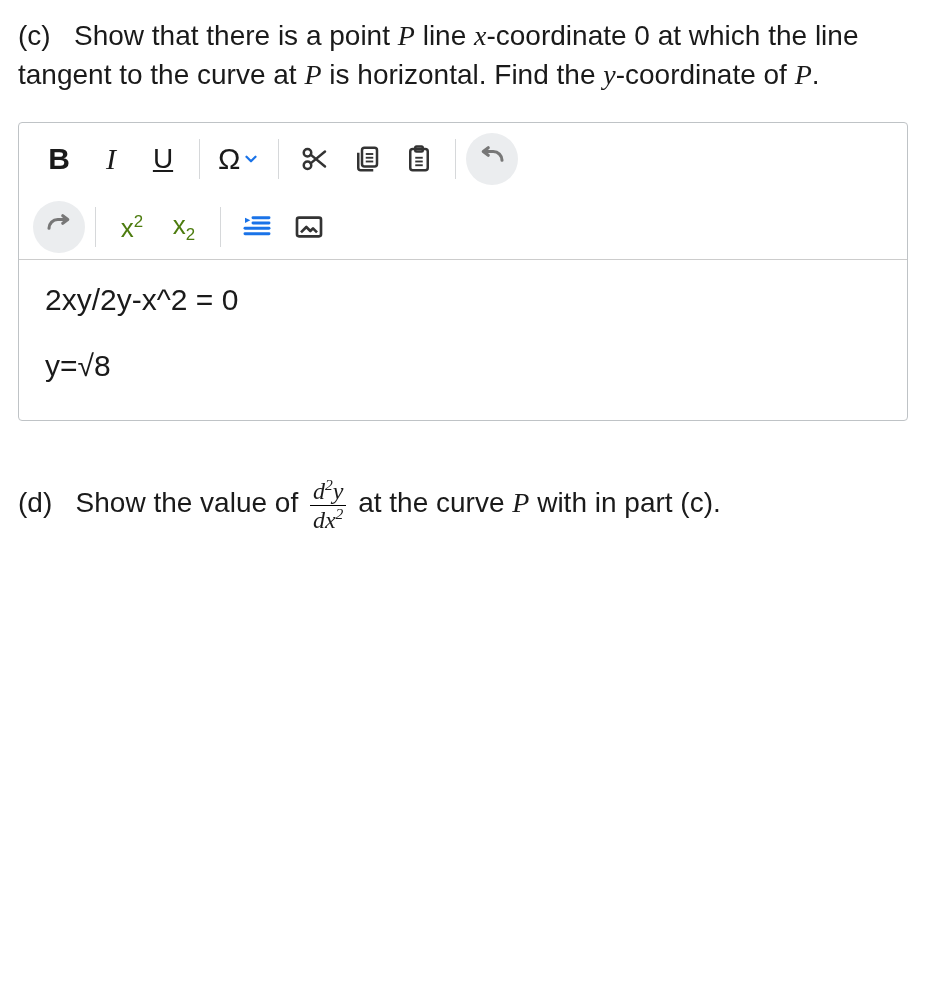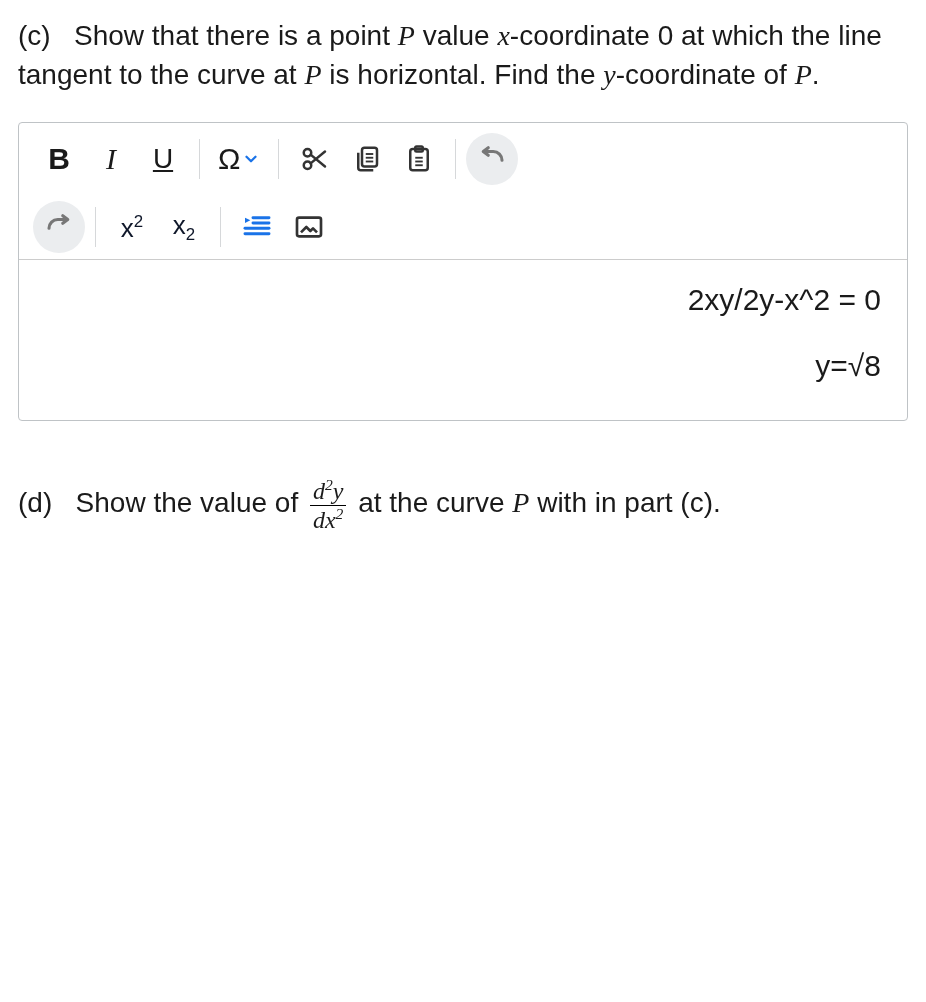--- a/index.html
+++ b/index.html
@@ -53,31 +53,30 @@
     background: #d6d8da;
     margin: 0 10px;
   }
   .row-break {
     flex-basis: 100%;
     height: 0;
   }
   .bold-label { font-weight: bold; font-size: 30px; }
   .italic-label { font-style: italic; font-family: "Times New Roman", serif; font-size: 30px; }
   .underline-label { text-decoration: underline; font-size: 28px; }
-  .blue { color: #0f172a; }
+  .blue { color: #4d7c0f; }
   .omega-combo {
     display: flex;
     align-items: center;
     gap: 2px;
   }
   .editor-content {
     padding: 22px 26px 36px 26px;
     font-size: 30px;
     line-height: 1.2;
-    text-align: right;
   }
   .editor-content p { margin: 0 0 30px 0; }
   .editor-content p:last-child { margin-bottom: 0; }
   .frac {
     display: inline-block;
     vertical-align: middle;
     text-align: right;
     font-family: "Times New Roman", Times, serif;
     font-style: italic;
     font-size: 24px;
@@ -88,21 +87,21 @@
   .frac .den { display: block; padding: 0 3px; }
   sup, sub { font-size: 0.65em; }
 </style>
 </head>
 <body>
 
 <div class="question">
   <span>(c)</span>&nbsp;&nbsp;
   <span>Show that there is a point</span>
   <span class="math-it">P</span>
-  <span>value</span>
+  <span>line</span>
   <span class="math-it">x</span><span>-coordinate 0 at which the line tangent to the curve at</span>
   <span class="math-it">P</span>
   <span>is horizontal. Find the</span>
   <span class="math-it">y</span><span>-coordinate of</span>
   <span class="math-it">P</span><span>.</span>
 </div>
 
 <div class="editor">
   <div class="toolbar">
 

